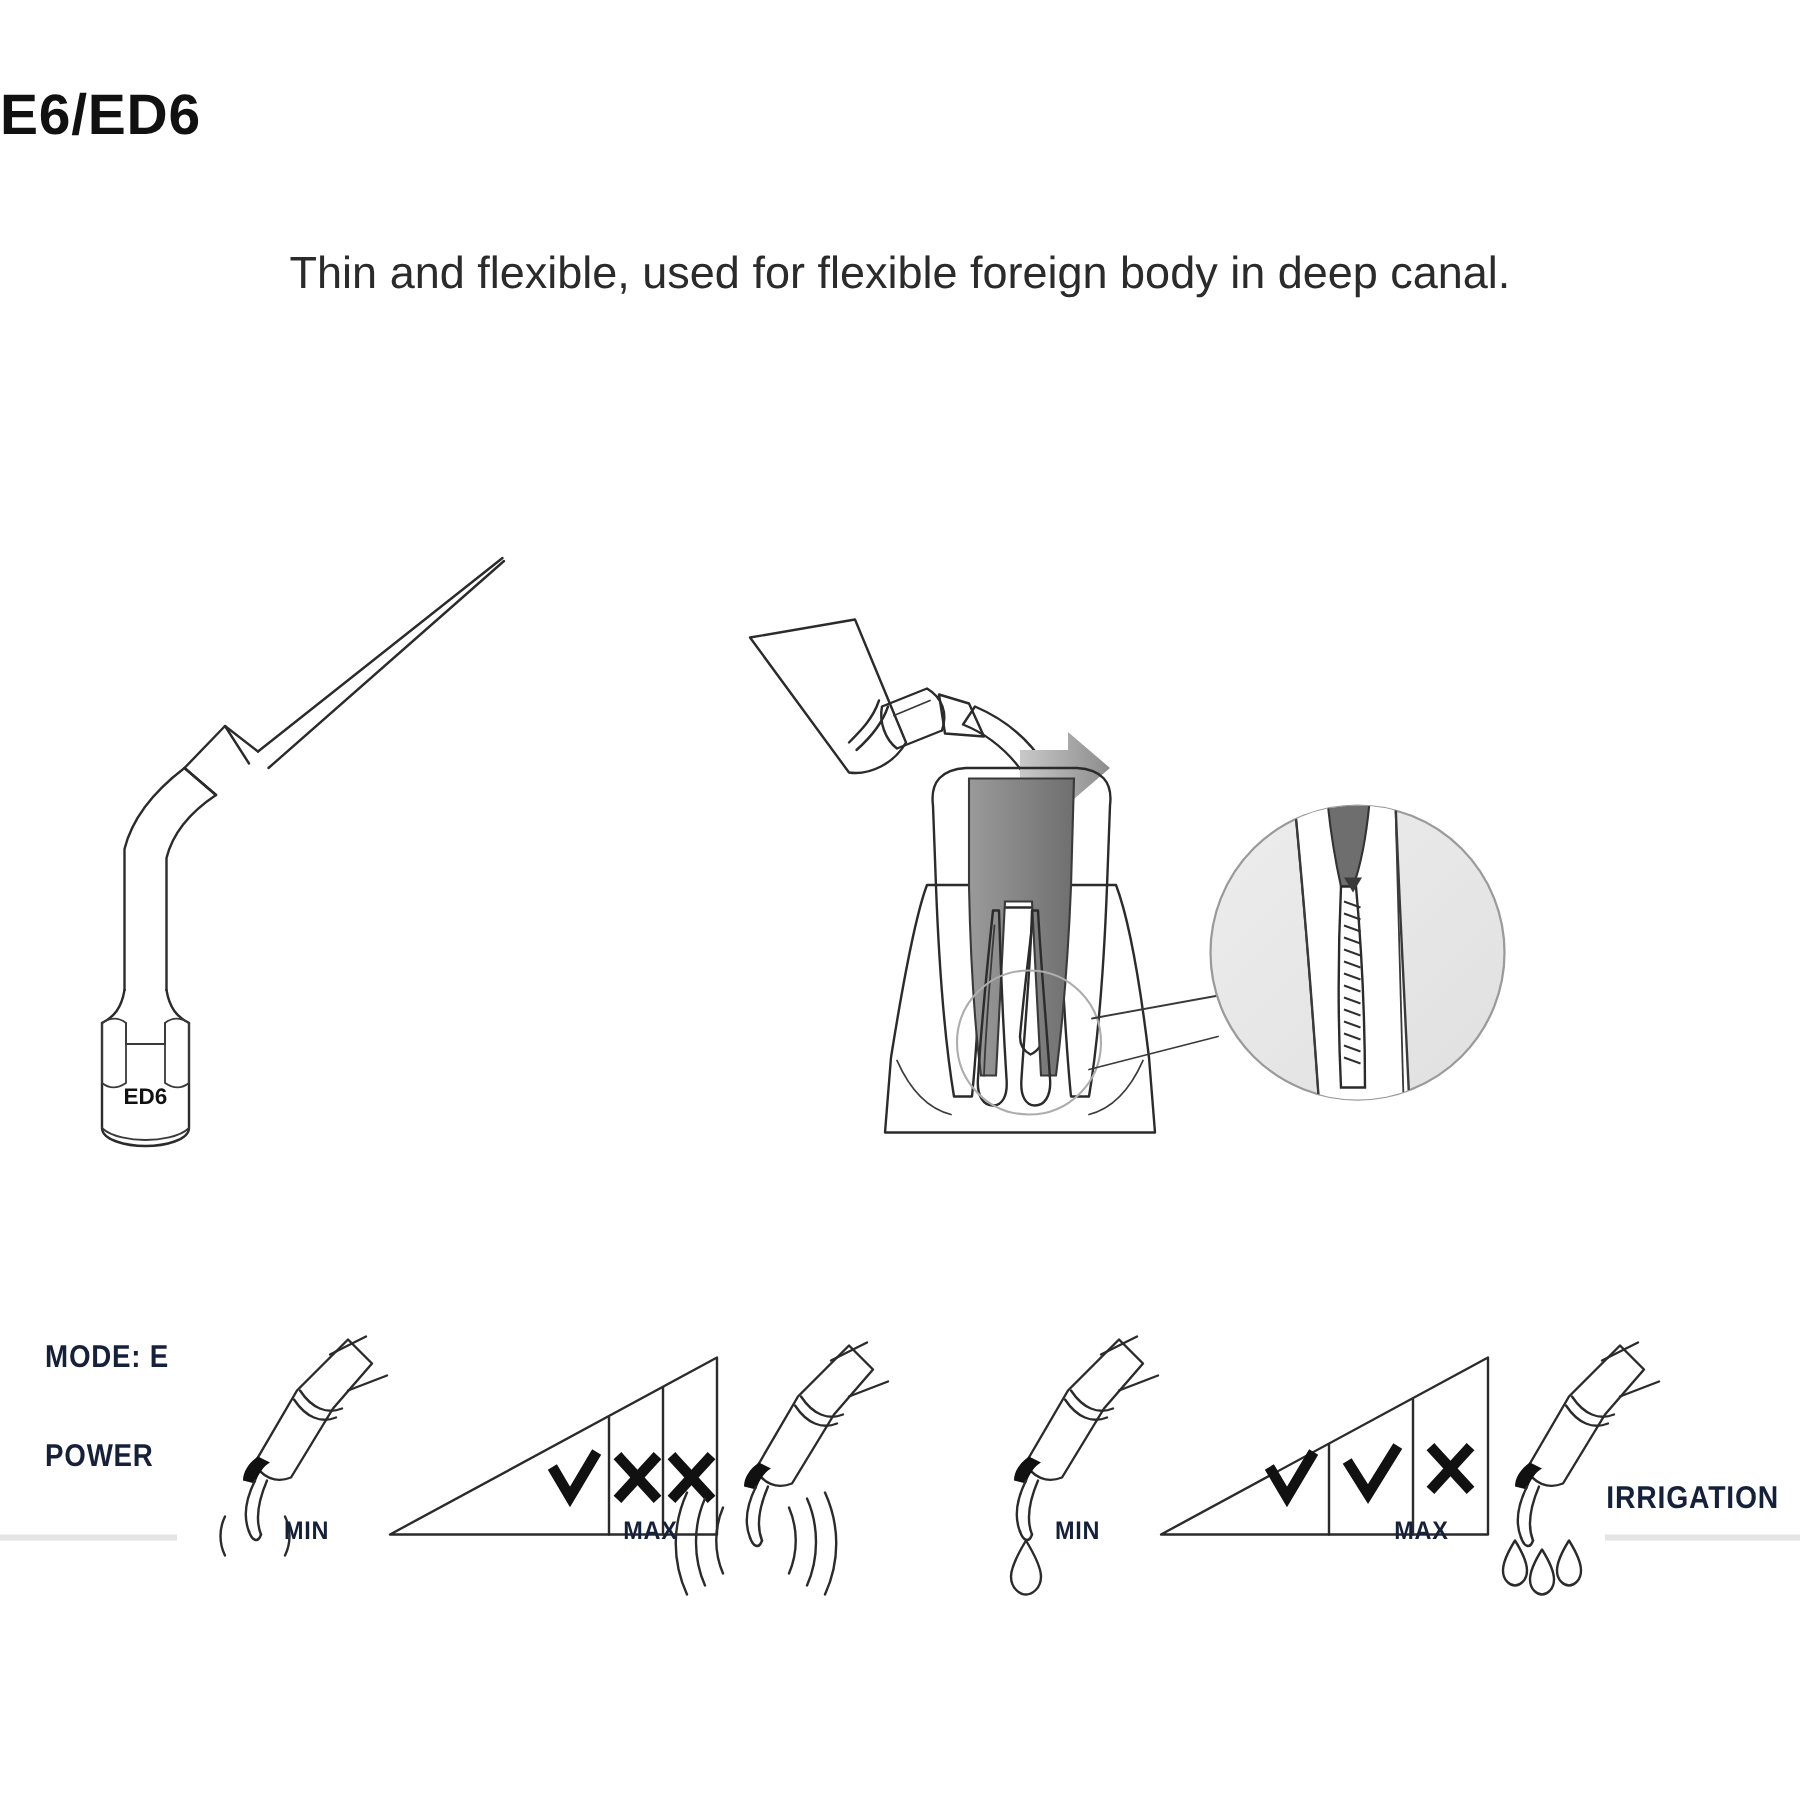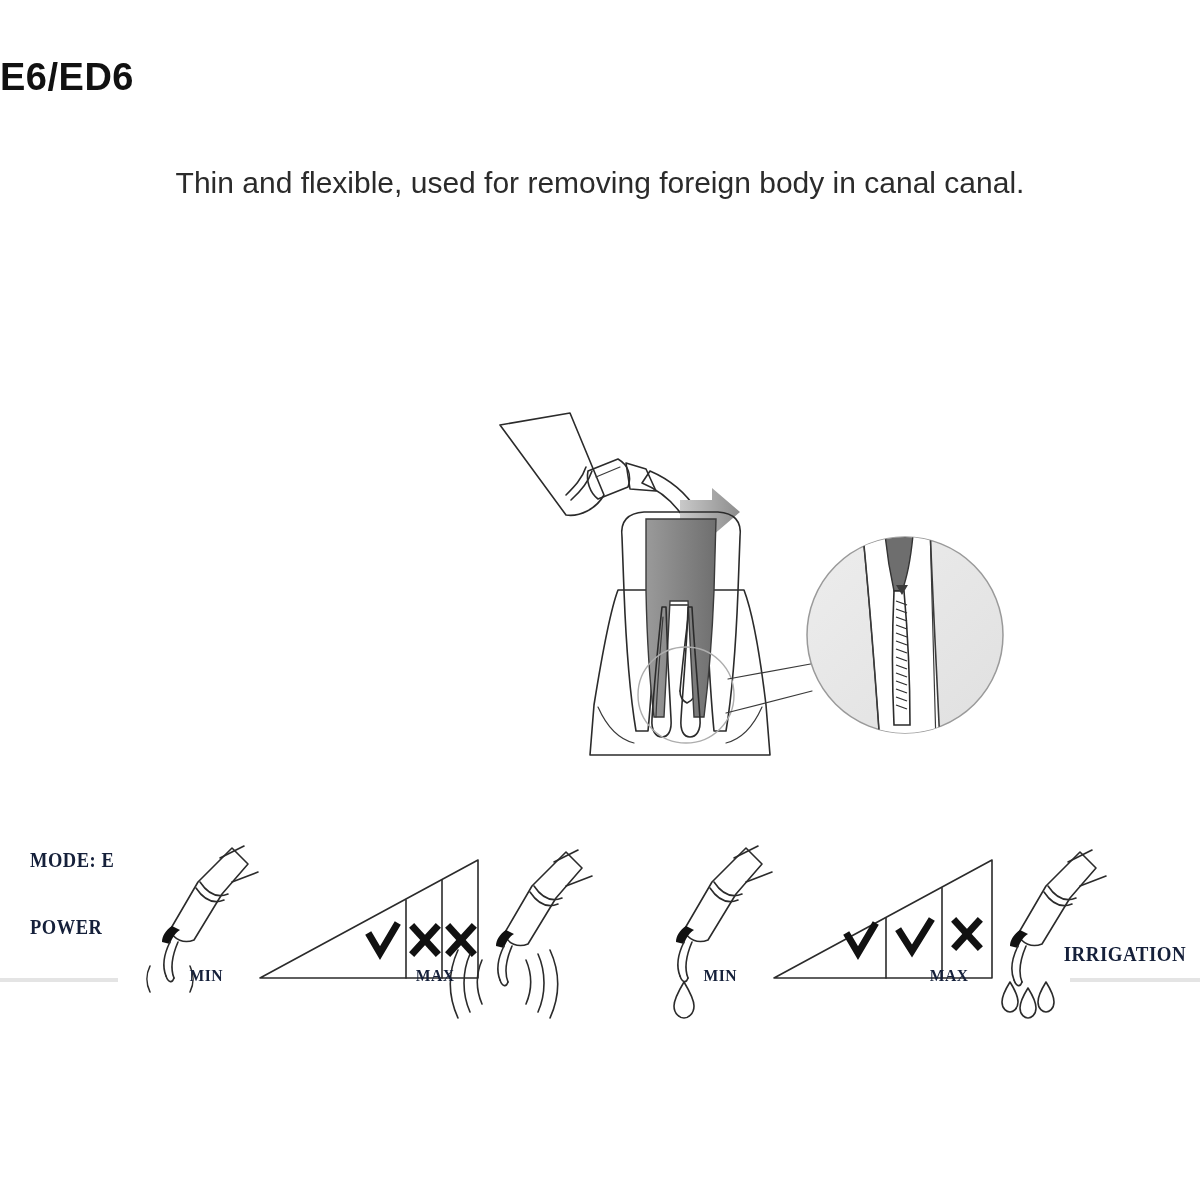--- a/index.html
+++ b/index.html
@@ -46,22 +46,22 @@
   
   .figure {
     position: absolute;
   }
   #fig-tip      { left: 40px;  top: 360px;  width: 330px; height: 420px; }
   #fig-usage    { left: 470px; top: 395px;  width: 560px; height: 390px; }
 
   
   #spec-row {
     position: absolute;
-    left: 0; top: 838px;
-    width: 1200px; height: 180px; font-family: Liberation Serif, serif;
+    left: 0; top: 883px;
+    width: 1200px; height: 180px;
   }
   .spec-labels {
     position: absolute;
     left: 30px; top: 10px;
     width: 140px;
   }
   .spec-label {
     font-size: 21px;
     font-weight: bold;
     letter-spacing: 0.6px;
@@ -113,22 +113,51 @@
   .ln-thin { fill: none; stroke: #3a3a3a; stroke-width: 1.2; stroke-linecap: round; }
   .mark { fill: none; stroke: #111; stroke-width: 7; stroke-linecap: square; stroke-linejoin: miter; }
 </style>
 </head>
 <body>
 
 <div id="page">
 
   <div id="title">E6/ED6</div>
 
-  <div id="subtitle">Thin and flexible, used for removing foreign body in canal canal.</div>
-
+  <div id="subtitle">Thin and flexible, used for flexible foreign body in deep canal.</div>
+
+  <div class="figure" id="fig-tip">
+    <svg width="330" height="420" viewBox="0 0 330 420">
+
+      <path class="ln" d="M295 12 L132 141"></path>
+
+      <path class="ln" d="M296 14 L139 152"></path>
+
+      <path class="ln" d="M132 141 L110 124 L83 152 L104 170"></path>
+      <path class="ln" d="M110 124 L126 149"></path>
+      <path class="ln" d="M83 152 L104 170"></path>
+
+      <path class="ln" d="M83 152 C62 168 48 186 43 206 L43 300"></path>
+
+      <path class="ln" d="M104 170 C86 182 75 196 71 212 L71 300"></path>
+
+      <path class="ln" d="M43 300 C41 312 36 318 28 322"></path>
+      <path class="ln" d="M71 300 C73 312 78 318 86 322"></path>
+
+      <path class="ln" d="M28 322 L28 392 C28 400 44 404 57 404 C70 404 86 400 86 392 L86 322"></path>
+
+      <path class="ln-thin" d="M28 322 C34 318 39 318 44 322 L44 362 C38 366 33 366 28 362 Z"></path>
+      <path class="ln-thin" d="M86 322 C80 318 75 318 70 322 L70 362 C76 366 81 366 86 362 Z"></path>
+      <path class="ln-thin" d="M44 322 L44 336 L70 336 L70 322"></path>
+
+      <path class="ln-thin" d="M28 392 C34 398 48 400 57 400 C66 400 80 398 86 392"></path>
+
+      <text x="57" y="376" font-family="Liberation Sans, sans-serif" font-size="15" font-weight="bold" text-anchor="middle" fill="#111">ED6</text>
+    </svg>
+  </div>
 
   <div class="figure" id="fig-usage">
     <svg width="560" height="390" viewBox="0 0 560 390">
       <defs>
         <linearGradient id="gHandpiece" x1="0" y1="0" x2="1" y2="1">
           <stop offset="0%" stop-color="#ffffff"></stop>
           <stop offset="45%" stop-color="#f4f4f4"></stop>
           <stop offset="100%" stop-color="#cfcfcf"></stop>
         </linearGradient>
         <linearGradient id="gArrow" x1="0" y1="0" x2="1" y2="0">

